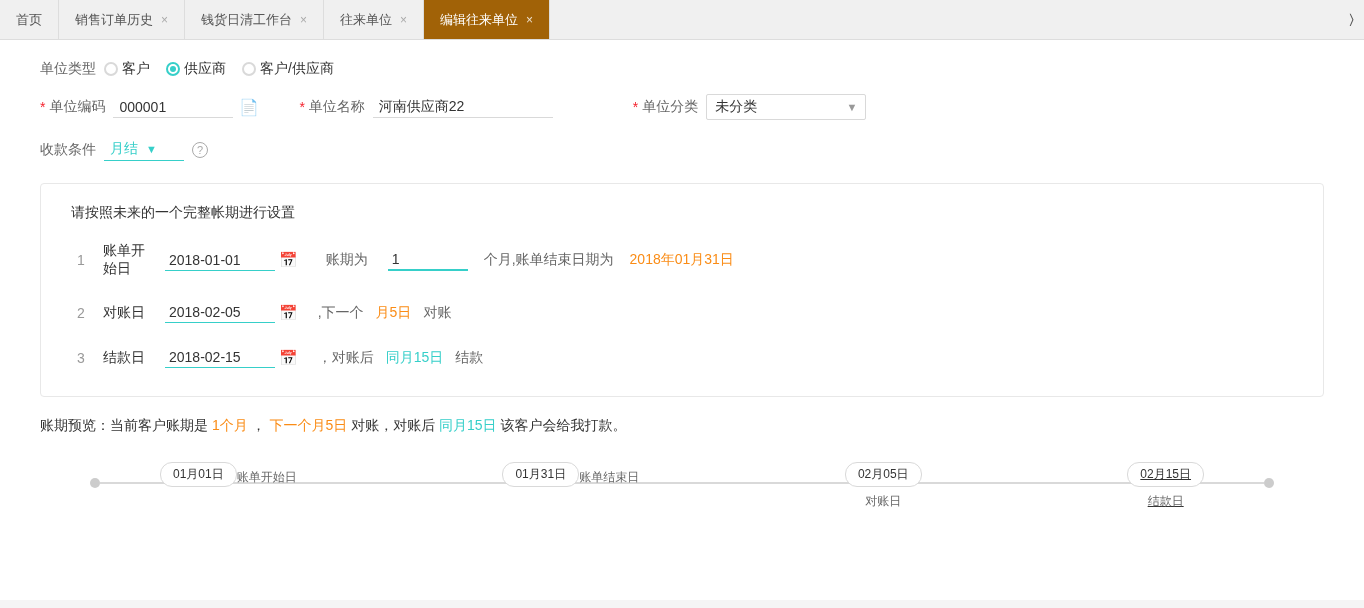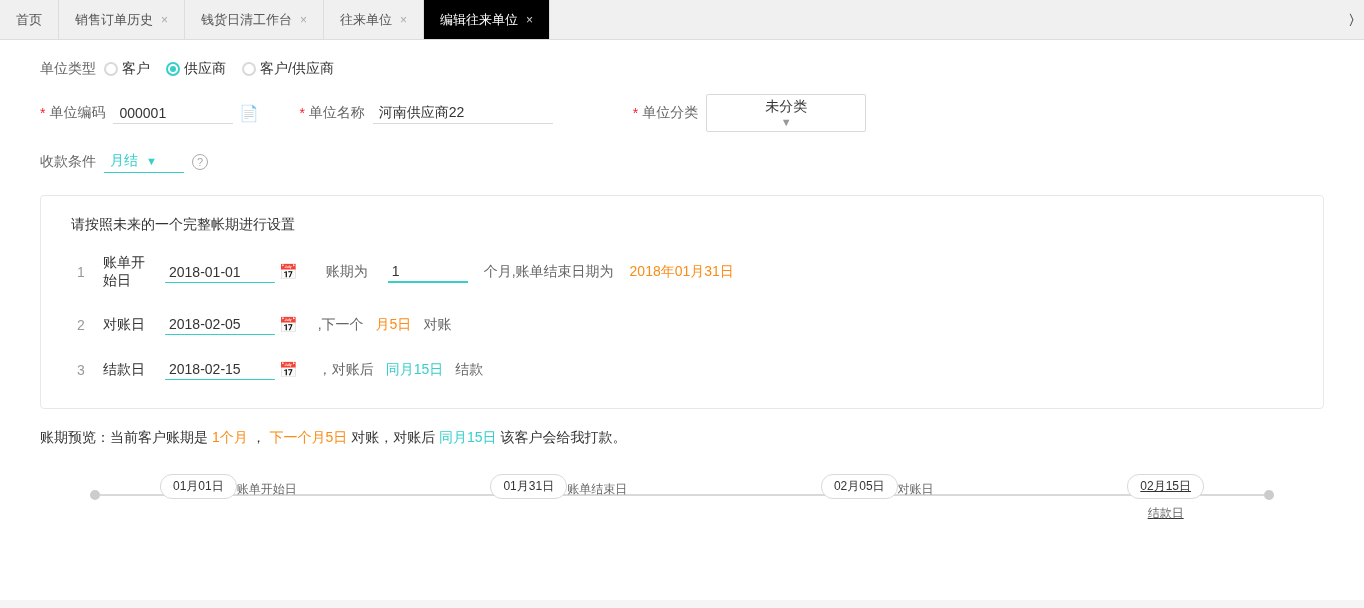--- a/index.html
+++ b/index.html
@@ -20,21 +20,21 @@
       cursor: pointer;
       font-size: 13px;
       color: #555;
       border-right: 1px solid #ddd;
       gap: 6px;
       white-space: nowrap;
       background: #f0f0f0;
     }
     .tab-item:first-child { border-left: none; }
     .tab-item.active {
-      background: #000000;
+      background: #a16207;
       color: #fff;
     }
     .tab-close {
       font-size: 12px;
       color: #aaa;
       cursor: pointer;
       margin-left: 2px;
     }
     .tab-item.active .tab-close { color: rgba(255,255,255,0.8); }
     .tab-arrow {
@@ -156,21 +156,20 @@
 
     
     .dropdown-wrapper {
       display: inline-flex;
       align-items: center;
       border: 1px solid #d9d9d9;
       border-radius: 2px;
       padding: 3px 8px;
       min-width: 120px;
       cursor: pointer;
-      flex-direction: column;
     }
     .dropdown-text { flex: 1; color: #333; font-size: 14px; }
     .dropdown-arrow { color: #999; font-size: 11px; }
 
     
     .card-box {
       border: 1px solid #e8e8e8;
       border-radius: 4px;
       padding: 20px 30px;
       margin-bottom: 16px;
@@ -397,21 +396,21 @@
 
       <div style="flex: 1;"></div>
 
       <div style="display: flex; flex-direction: row; align-items: center; flex: 0 0 auto; z-index: 2;">
         <div style="background:#fff; border: 1px solid #d9d9d9; border-radius: 12px; padding: 3px 12px; font-size: 12px; color: #333; margin-bottom: 6px;">01月31日</div>
         <div style="font-size: 12px; color: #666;">账单结束日</div>
       </div>
 
       <div style="flex: 1;"></div>
 
-      <div style="display: flex; flex-direction: row; align-items: center; flex: 0 0 auto; z-index: 2;">
+      <div style="display: flex; flex-direction: column; align-items: center; flex: 0 0 auto; z-index: 2;">
         <div style="background:#fff; border: 1px solid #d9d9d9; border-radius: 12px; padding: 3px 12px; font-size: 12px; color: #333; margin-bottom: 6px;">02月05日</div>
         <div style="font-size: 12px; color: #666;">对账日</div>
       </div>
 
       <div style="flex: 1;"></div>
 
       <div style="display: flex; flex-direction: column; align-items: center; flex: 0 0 auto; z-index: 2; margin-right: 80px; text-decoration: underline;">
         <div style="background:#fff; border: 1px solid #d9d9d9; border-radius: 12px; padding: 3px 12px; font-size: 12px; color: #333; margin-bottom: 6px;">02月15日</div>
         <div style="font-size: 12px; color: #666;">结款日</div>
       </div>

